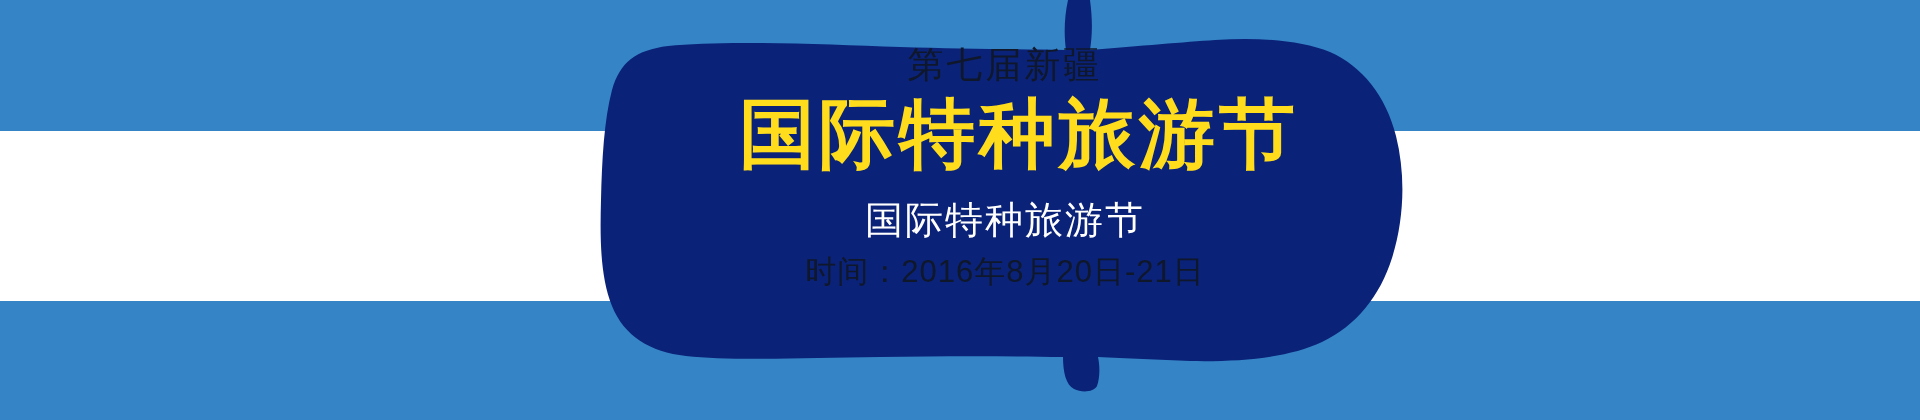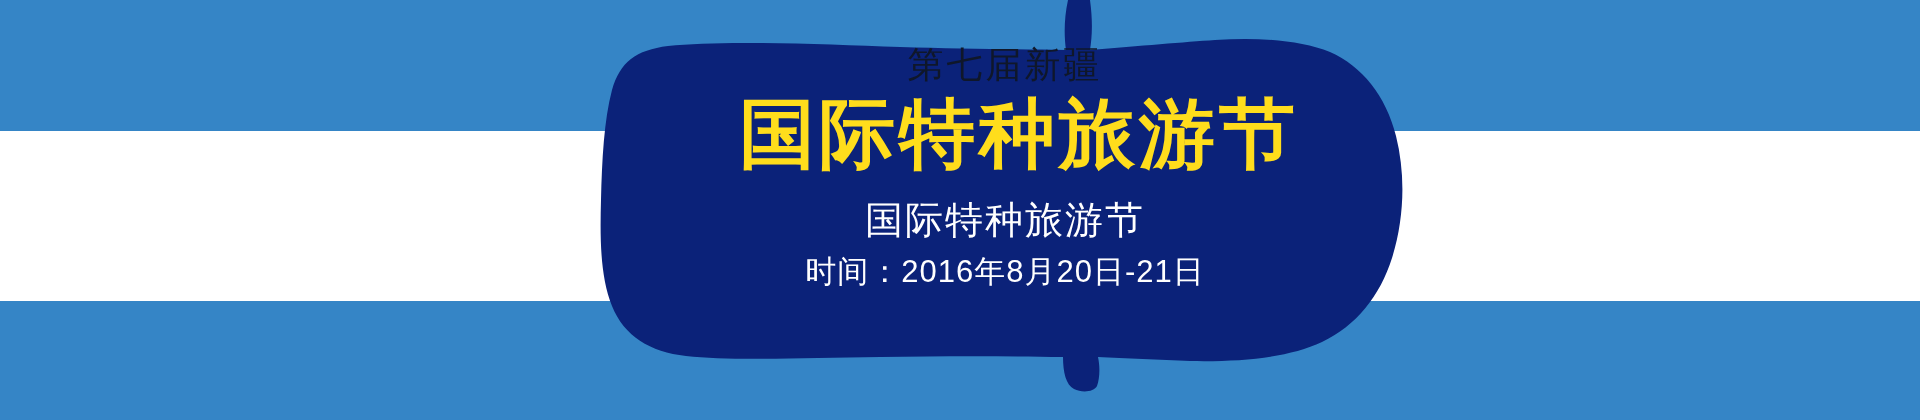--- a/index.html
+++ b/index.html
@@ -81,21 +81,21 @@
     font-size: 38px;
     line-height: 48px;
     letter-spacing: 2px;
     font-weight: 400;
   }
 
   .infoline {
     position: absolute;
     left: 0;
     width: 810px;
-    color: #ffffff;
+    color: #0f172a;
     font-size: 31px;
     line-height: 40px;
     letter-spacing: 1px;
     font-weight: 400;
   }
   .infoline-date  { top: 252px; }
   .infoline-place { top: 290px; }
 </style>
 </head>
 <body>

